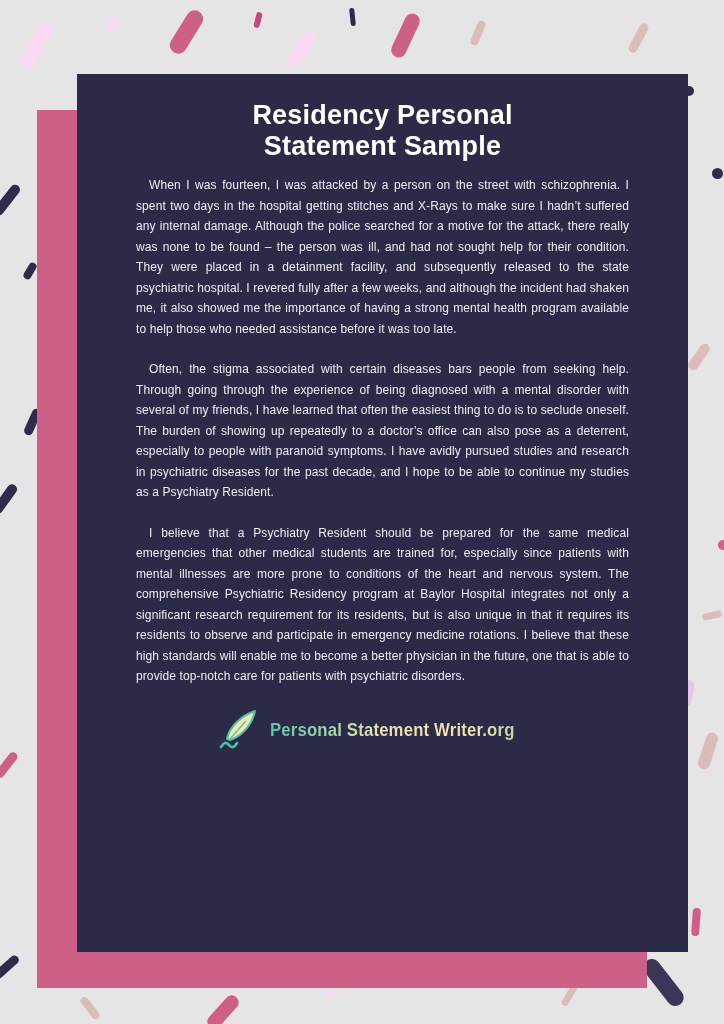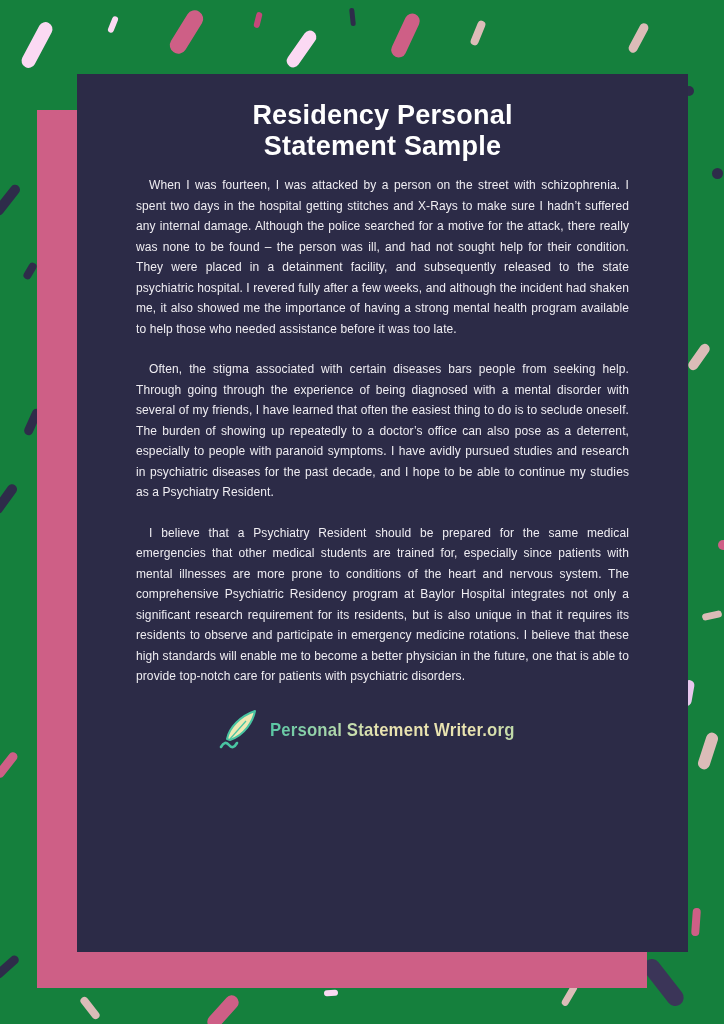--- a/index.html
+++ b/index.html
@@ -1,17 +1,17 @@
 <!DOCTYPE html>
 <html><head>
 <meta charset="utf-8">
 <style>
   html,body{margin:0;padding:0;}
   body{width:724px;height:1024px;font-family:"Liberation Sans",sans-serif;}
-  .canvas{position:relative;width:724px;height:1024px;background:#15803d;overflow:hidden;}
+  .canvas{position:relative;width:724px;height:1024px;background:#e5e5e5;overflow:hidden;}
   #confetti-layer{position:absolute;inset:0;z-index:1;}
   .confetti{position:absolute;border-radius:999px;}
   .pink-rect{position:absolute;left:37px;top:110px;width:610px;height:878px;background:#ce5f86;z-index:2;}
   .card{position:absolute;left:77px;top:74px;width:611px;height:878px;background:#2c2b47;z-index:3;
         box-sizing:border-box;padding:26px 59px 0 59px;overflow:hidden;}
   .card h1{margin:0 0 13px 0;color:#ffffff;font-size:27px;line-height:31px;font-weight:bold;
            text-align:center;white-space:pre-line;letter-spacing:.2px;}
   .card p{margin:0 0 20px 0;color:#efedf2;font-size:12px;line-height:20.5px;
           text-align:justify;text-indent:13px;letter-spacing:.1px;}
   .logo-row{display:flex;align-items:center;justify-content:center;gap:8px;margin-top:2px;height:46px;}

